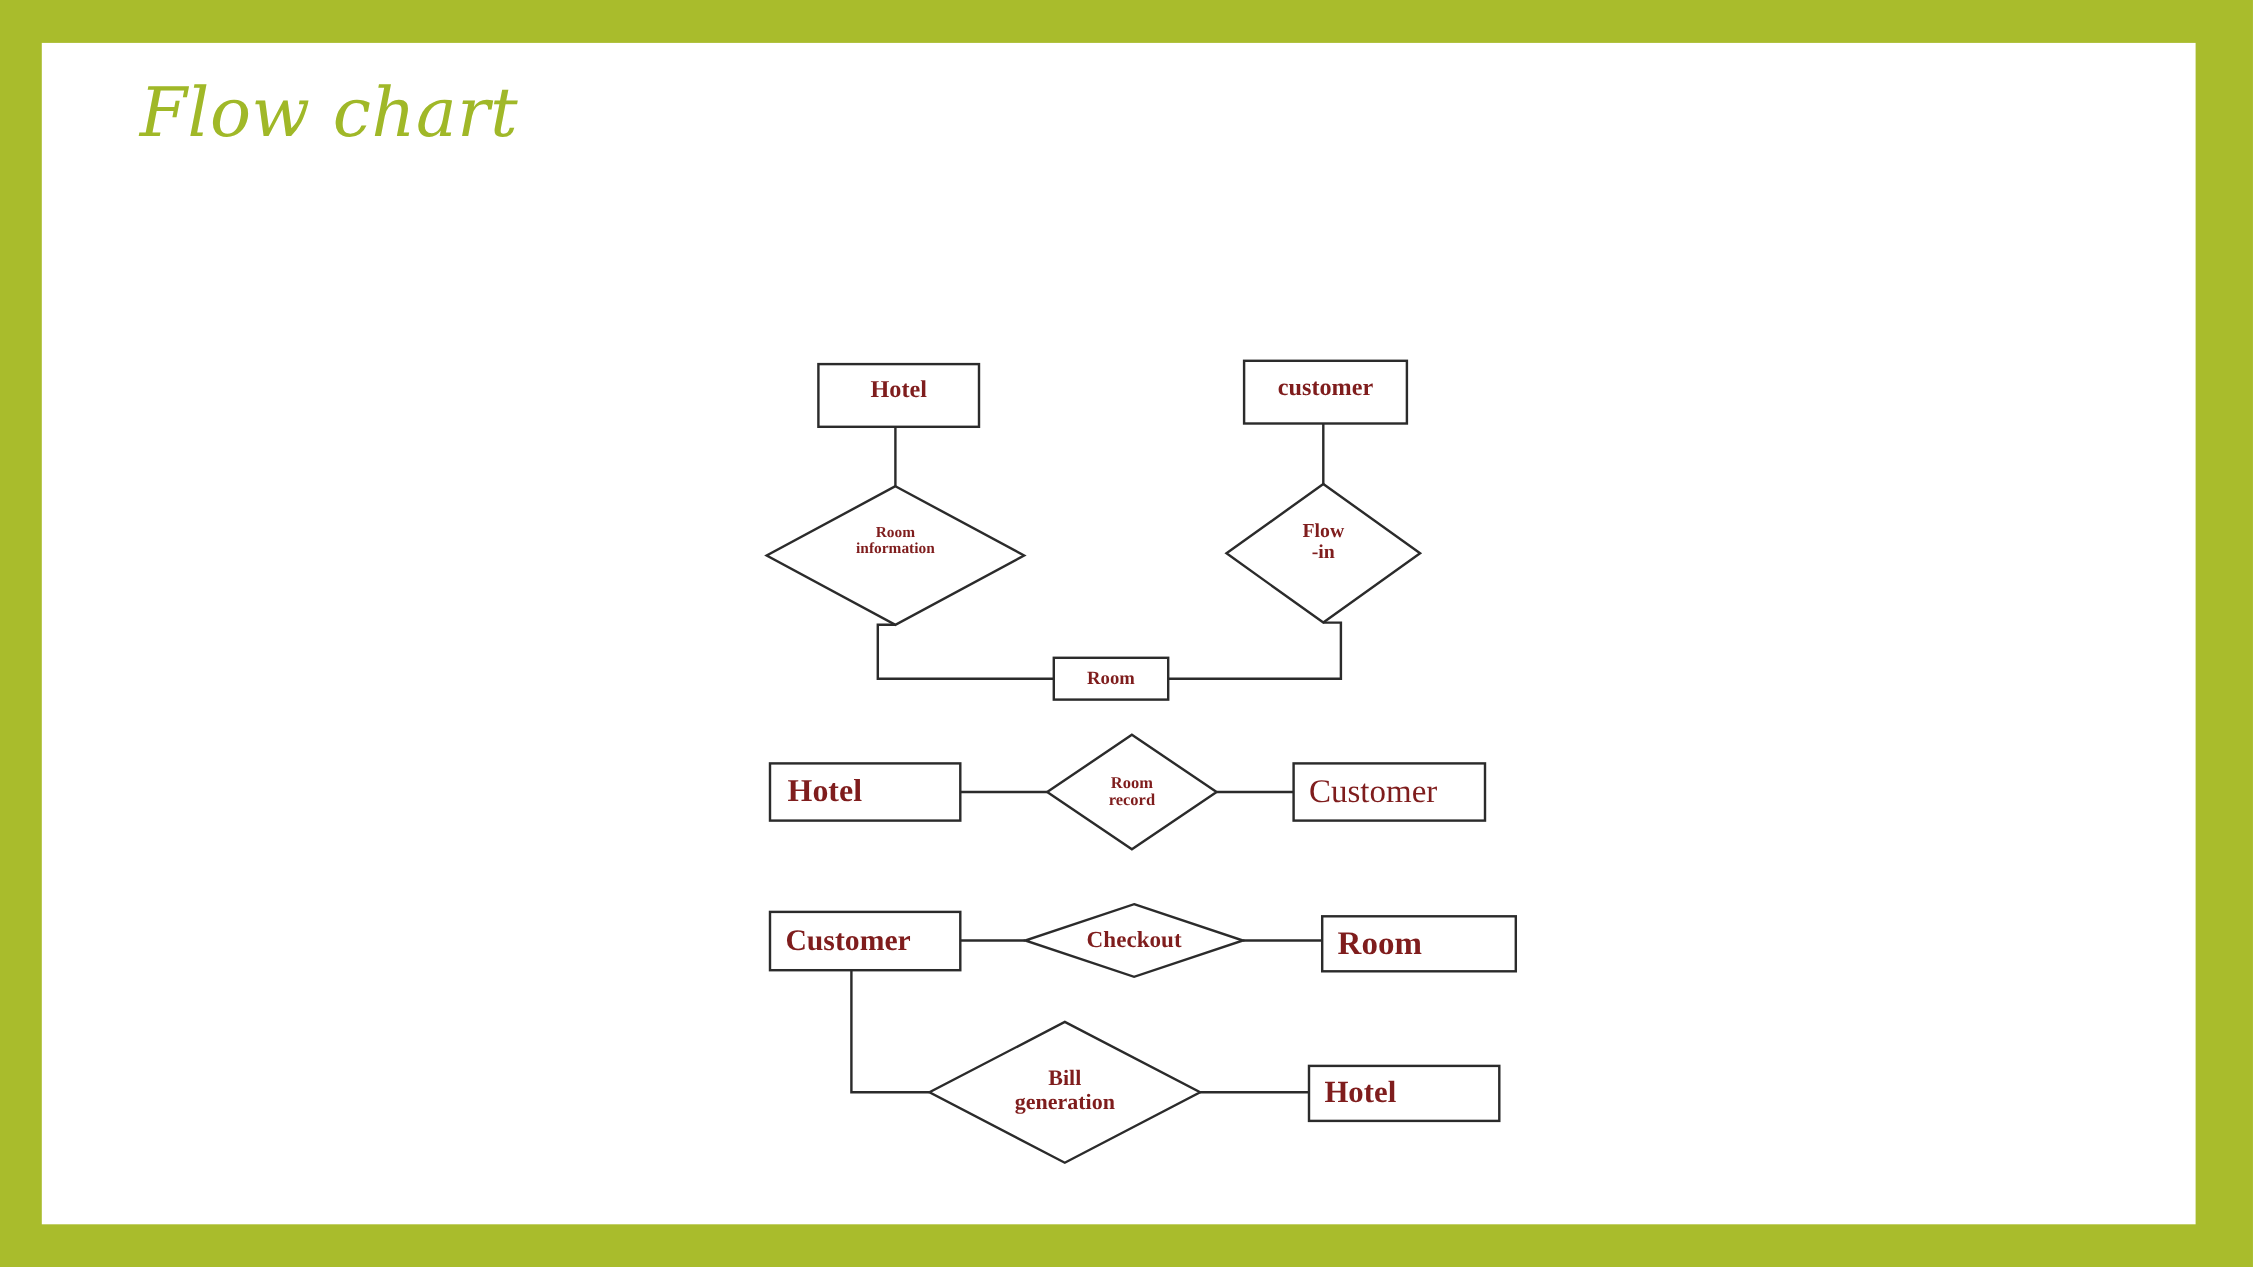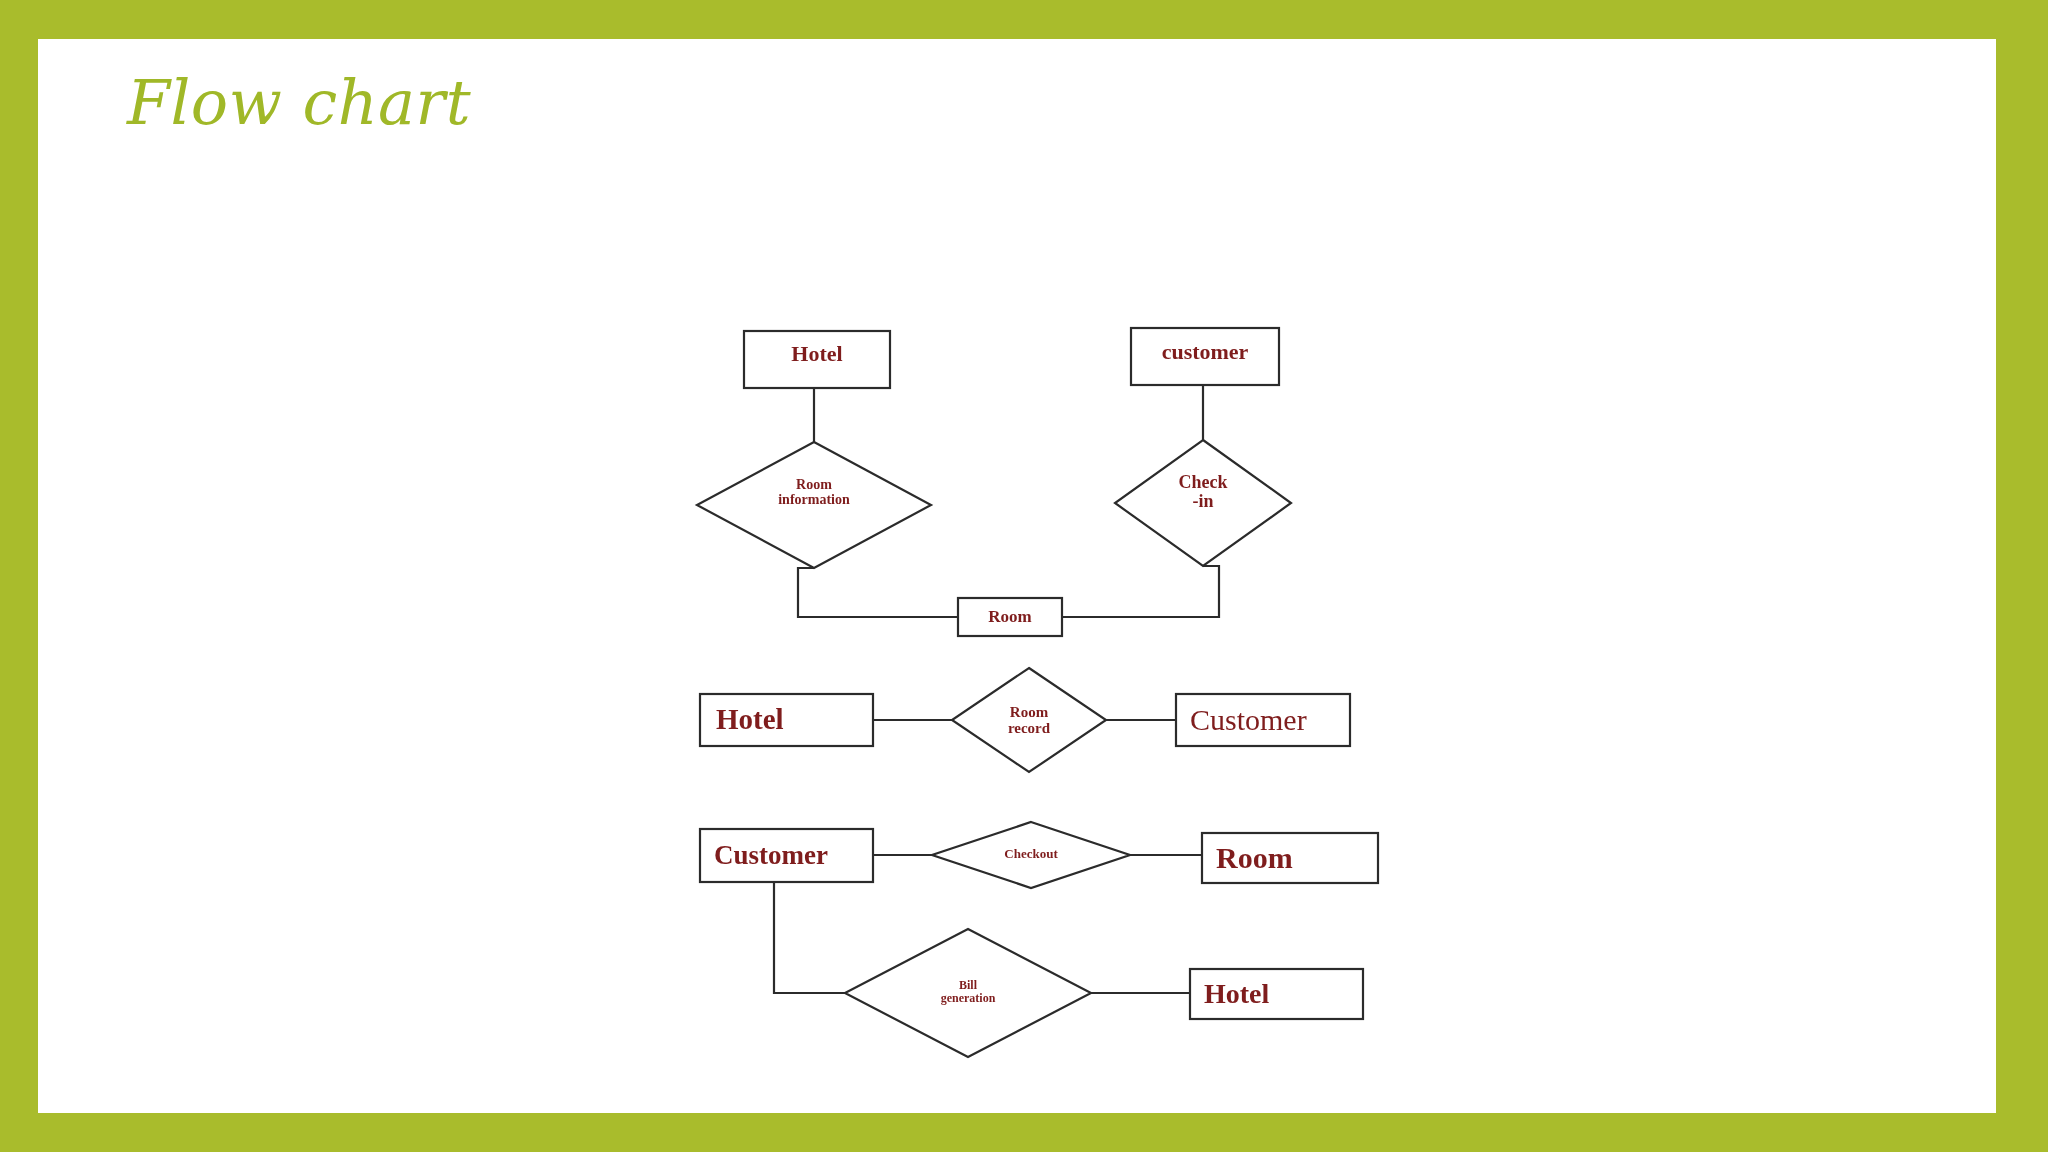--- a/index.html
+++ b/index.html
@@ -121,36 +121,36 @@
 
   </svg>
 
   <div class="node-label lbl-bold" style="left:744px; top:331px; width:146px; height:46px; font-size:22px;">Hotel</div>
 
   <div class="node-label lbl-bold" style="left:1131px; top:328px; width:148px; height:47px; font-size:22px;">customer</div>
 
   <div class="node-label lbl-bold" style="left:724px; top:470px; width:180px; height:44px; font-size:14px;">Room
 information</div>
 
-  <div class="node-label lbl-bold" style="left:1133px; top:470px; width:140px; height:44px; font-size:18px;">Check
+  <div class="node-label lbl-bold" style="left:1133px; top:470px; width:140px; height:44px; font-size:18px;">Flow
 -in</div>
 
   <div class="node-label lbl-bold" style="left:958px; top:598px; width:104px; height:38px; font-size:17px;">Room</div>
 
   <div class="node-label lbl-bold align-left" style="left:700px; top:694px; width:173px; height:52px; font-size:29px; padding-left:16px; box-sizing:border-box;">Hotel</div>
 
   <div class="node-label lbl-bold" style="left:959px; top:698px; width:140px; height:44px; font-size:15px;">Room
 record</div>
 
   <div class="node-label lbl-reg align-left" style="left:1176px; top:694px; width:174px; height:52px; font-size:30px; padding-left:14px; box-sizing:border-box;">Customer</div>
 
   <div class="node-label lbl-bold align-left" style="left:700px; top:829px; width:173px; height:53px; font-size:27px; padding-left:14px; box-sizing:border-box;">Customer</div>
 
-  <div class="node-label lbl-bold" style="left:961px; top:841px; width:140px; height:26px; font-size:13px;">Checkout</div>
+  <div class="node-label lbl-bold" style="left:961px; top:841px; width:140px; height:26px; font-size:21px;">Checkout</div>
 
   <div class="node-label lbl-bold align-left" style="left:1202px; top:833px; width:176px; height:50px; font-size:30px; padding-left:14px; box-sizing:border-box;">Room</div>
 
-  <div class="node-label lbl-bold" style="left:888px; top:968px; width:160px; height:48px; font-size:12px;">Bill
+  <div class="node-label lbl-bold" style="left:888px; top:968px; width:160px; height:48px; font-size:20px;">Bill
 generation</div>
 
   <div class="node-label lbl-bold align-left" style="left:1190px; top:969px; width:173px; height:50px; font-size:28px; padding-left:14px; box-sizing:border-box;">Hotel</div>
 
 </div>
 
 </body></html>

